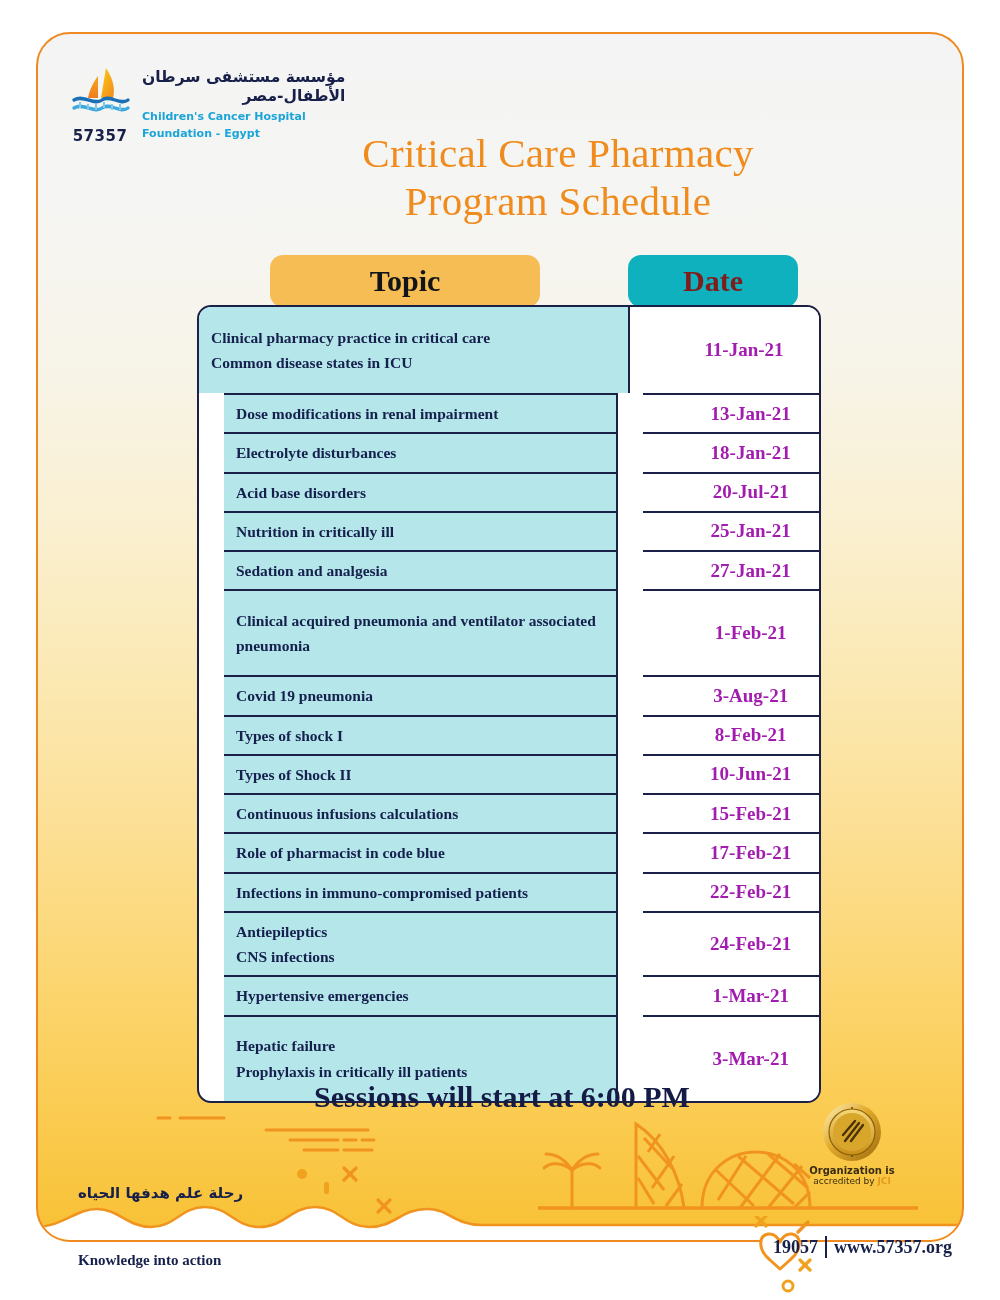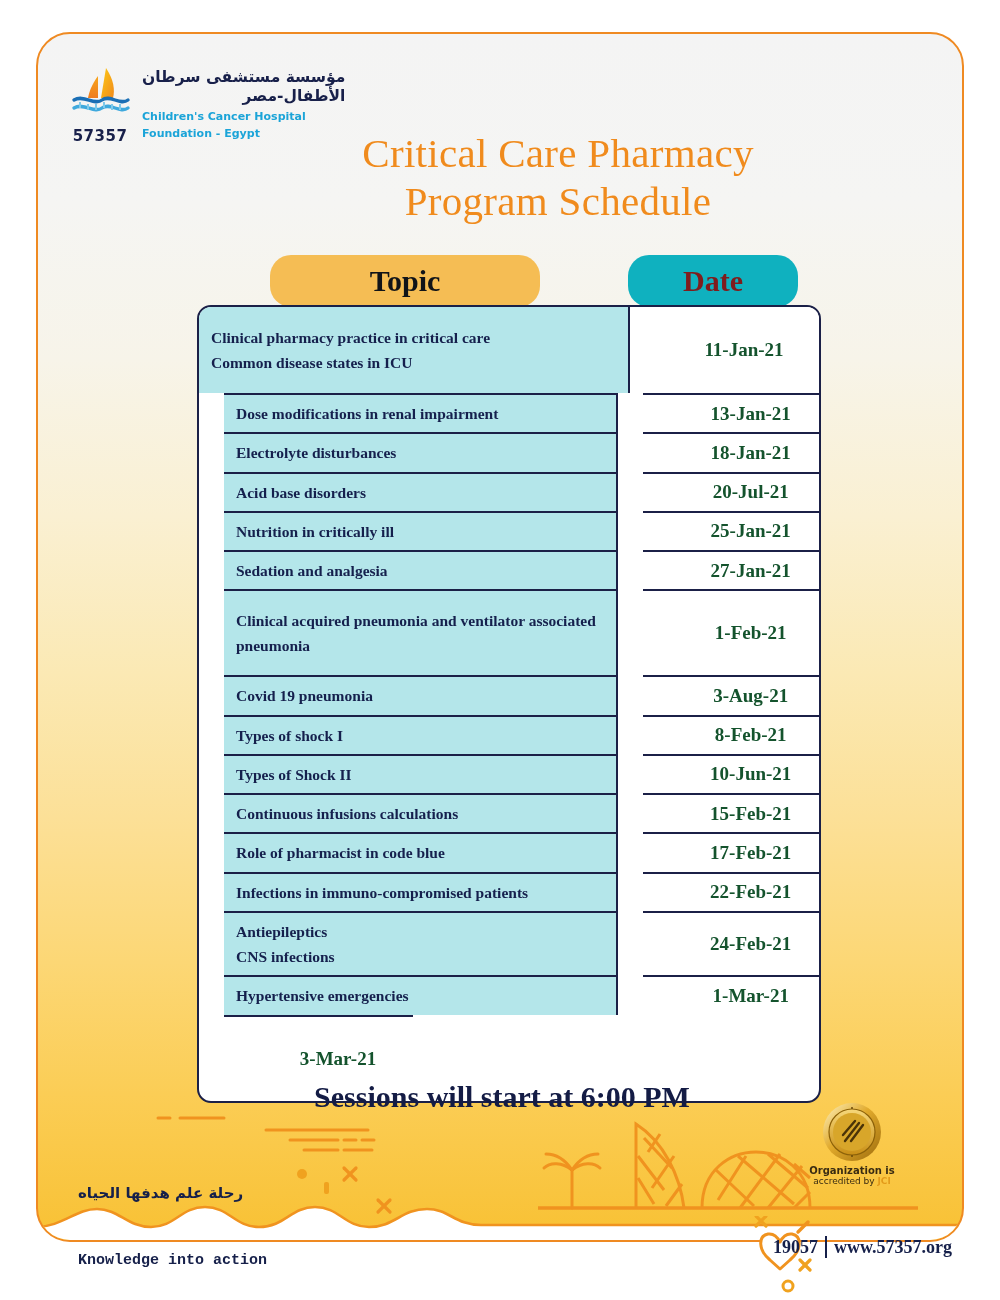--- a/index.html
+++ b/index.html
@@ -70,21 +70,21 @@
     color:#f08b1d;
     font-family:"Liberation Serif", serif;
     font-weight:normal;
     font-size:41px;line-height:1.18;
     letter-spacing:.3px;
   }
 
   
   .pill{
     position:absolute;
-    height:52px;border-radius:21px;
+    height:52px;border-radius:13px;
     display:flex;align-items:center;justify-content:center;
     font-family:"Liberation Serif", serif;
     font-weight:bold;font-size:30px;
   }
   .pill-topic{
     left:232px;top:221px;width:270px;
     background:#f5bd54;color:#111418;
   }
   .pill-date{
     left:590px;top:221px;width:170px;
@@ -114,21 +114,21 @@
     padding:7px 10px 7px 12px;
     border-right:2px solid #1b2047;
     color:#15204d;
     font-family:"Liberation Serif", serif;
     font-weight:bold;
     font-size:15.5px;line-height:1.5;
   }
   .cell-date{
     width:189px;
     background:#ffffff;
-    color:#14532d;
+    color:#a21caf;
     text-align:center;
     align-items:center;
     font-family:"Liberation Serif", serif;
     font-weight:bold;
     font-size:19px;
     padding-left:39px;
   }
   .topic-line{display:block;}
   .topic-line + .topic-line{margin-top:2px;}
   .r-tall .cell{min-height:86px;}
@@ -174,21 +174,21 @@
   }
   .jci-l2{
     font-family:"DejaVu Sans", sans-serif;
     font-size:9px;color:#3a2c12;
   }
   .jci-l2 b{color:#e39b1a;font-weight:bold;}
 
   
   .knowledge{
     position:absolute;left:78px;top:1252px;
-    font-family:Liberation Mono, monospace;
+    font-family:Liberation Serif, serif;
     font-weight:bold;font-size:15px;color:#16204a;
   }
   .site{
     position:absolute;right:48px;top:1236px;
     display:flex;align-items:center;
     font-family:"Liberation Serif", serif;
     font-weight:bold;font-size:18px;color:#16204a;
   }
   .site .bar{
     width:2px;height:22px;background:#16204a;margin:0 7px;
@@ -327,20 +327,24 @@
           </div>
           <div class="cell cell-date">24-Feb-21</div>
         </div>
         <div class="row r-short">
           <div class="cell cell-topic">
             <span class="topic-line">Hypertensive emergencies</span>
           </div>
           <div class="cell cell-date">1-Mar-21</div>
         </div>
         <div class="row r-tall">
+          <div class="cell cell-topic">
+            <span class="topic-line">Hepatic failure</span>
+            <span class="topic-line">Prophylaxis in critically ill patients</span>
+          </div>
           <div class="cell cell-date">3-Mar-21</div>
         </div>
       </div>
 
     <div class="sessions">Sessions will start at 6:00 PM</div>
 
     <svg class="skyline" viewBox="0 0 928 120" preserveAspectRatio="none">
       <g stroke="#f0931f" stroke-width="3" fill="none" stroke-linecap="round">
         <line x1="120" y1="22" x2="132" y2="22"></line>
         <line x1="142" y1="22" x2="186" y2="22"></line>

